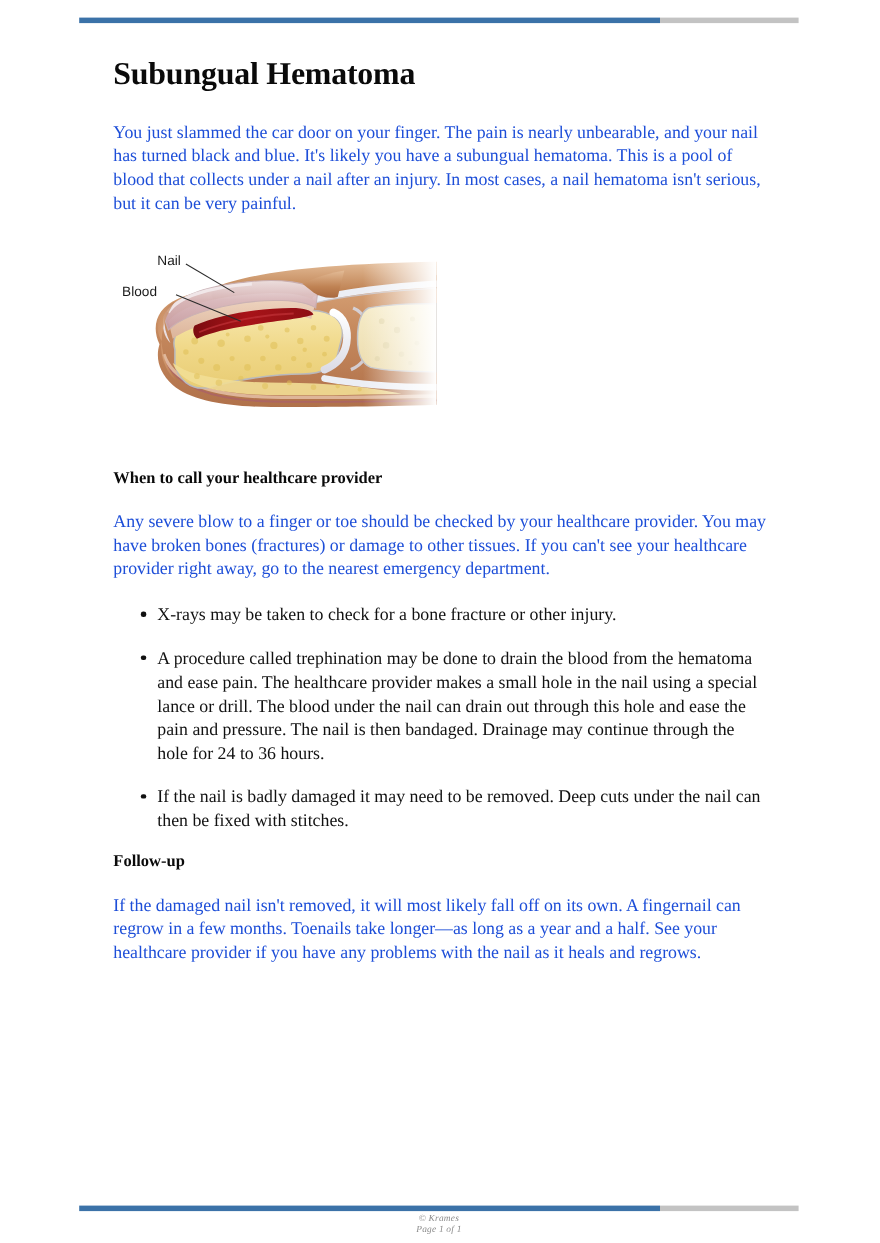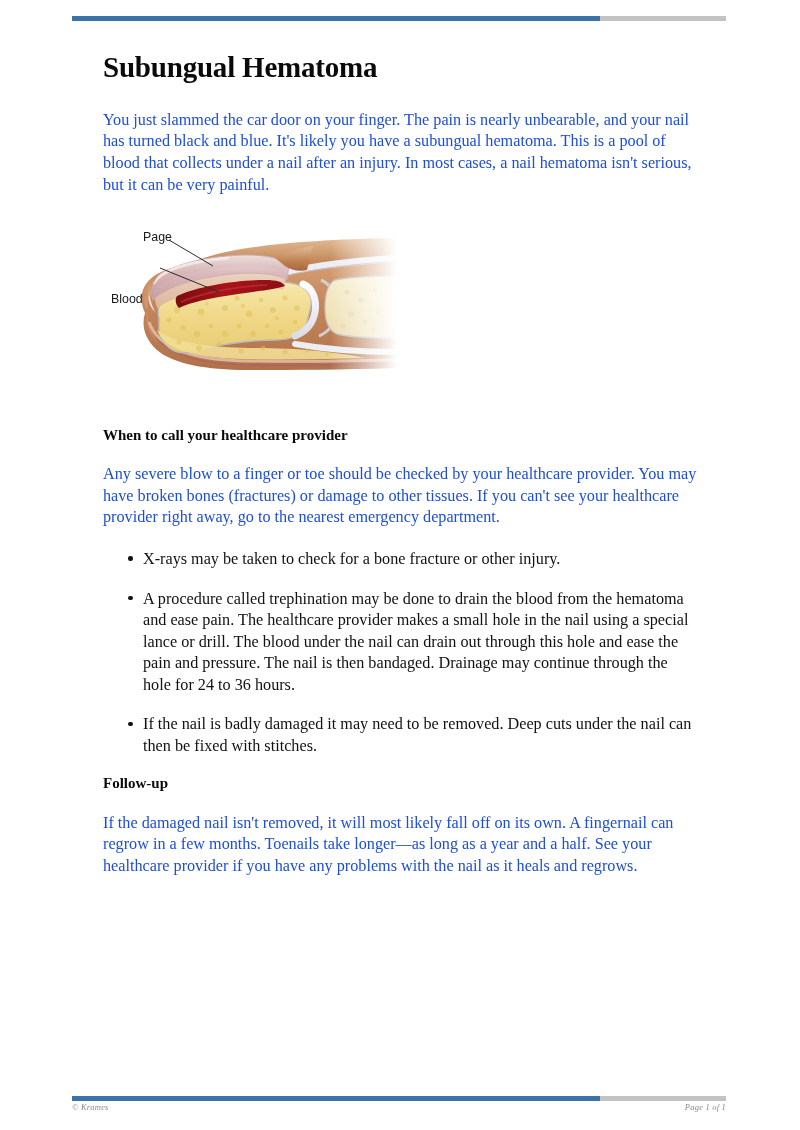--- a/index.html
+++ b/index.html
@@ -114,36 +114,37 @@
   .illustration svg { display: block; }
 
   .illo-label {
     position: absolute;
     font-family: "Liberation Sans", "DejaVu Sans", sans-serif;
     font-size: 12.4px;
     color: #1a1a1a;
     white-space: nowrap;
   }
   .illo-label.nail  { left: 36px;  top: 12px; }
-  .illo-label.blood { left: 4px;   top: 40px; margin-top: 34px; }
+  .illo-label.blood { left: 4px;   top: 40px; }
 
   
   .footer {
     position: absolute;
     left: 72px;
     top: 1102px;
     width: 654px;
     display: flex;
     justify-content: space-between;
-    align-items: flex-start;
+    align-items: center;
     font-family: "Liberation Serif", "DejaVu Serif", serif;
     font-style: italic;
     font-size: 8.5px;
     color: #8a8a8a;
     letter-spacing: 0.2px;
+    flex-direction: column;
   }
 </style>
 </head>
 <body>
 
 <div class="page">
 
   <div class="rule rule-top">
     <div class="rule-blue"></div>
     <div class="rule-gray"></div>
@@ -299,21 +300,21 @@
                    C44 122 38 106 40 92 Z" fill="url(#gTipShade)" opacity="0.75"></path>
 
           <rect x="150" y="0" width="140" height="175" fill="url(#gFadeRight)"></rect>
           <rect x="0" y="150" width="290" height="25" fill="#ffffff" opacity="0.0"></rect>
 
           <path d="M62 22 L106 48" fill="none" stroke="#2b2b2b" stroke-width="1"></path>
           <path d="M53 50 L112 74" fill="none" stroke="#2b2b2b" stroke-width="1"></path>
         </g>
       </svg>
 
-      <span class="illo-label nail">Page</span>
+      <span class="illo-label nail">Nail</span>
       <span class="illo-label blood">Blood</span>
     </div>
 
     <div class="spacer-after-illo"></div>
 
     <h2 class="section-head">When to call your healthcare provider</h2>
     <p class="body-text">Any severe blow to a finger or toe should be checked by your healthcare provider. You may have broken bones (fractures) or damage to other tissues. If you can't see your healthcare provider right away, go to the nearest emergency department.</p>
 
     <ul class="bullets">
       <li>

